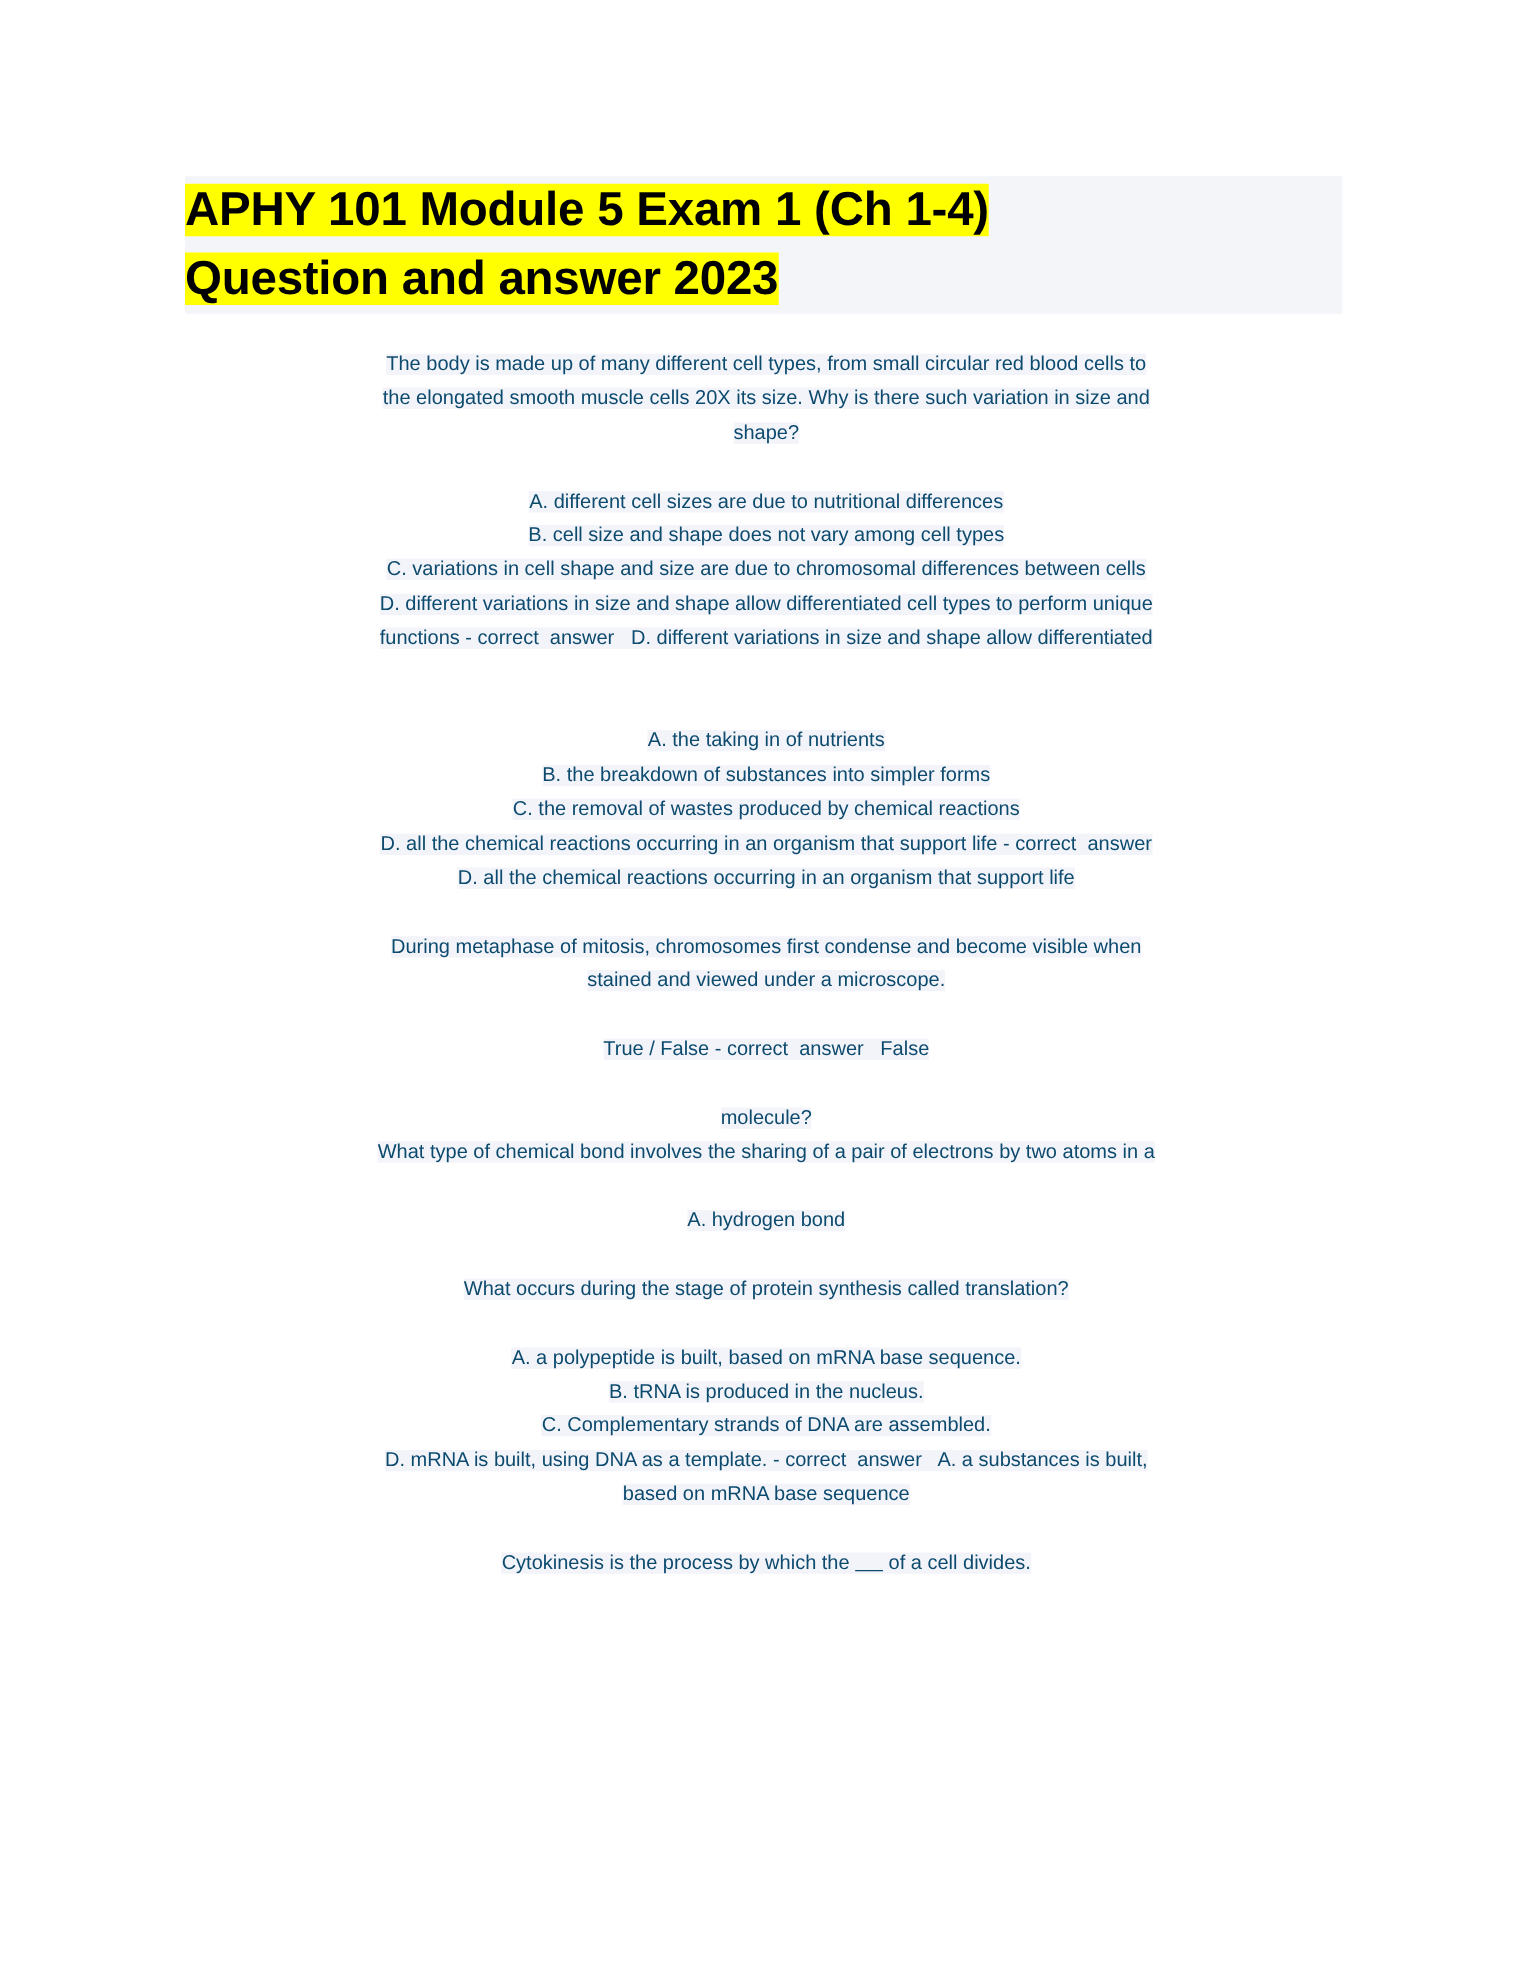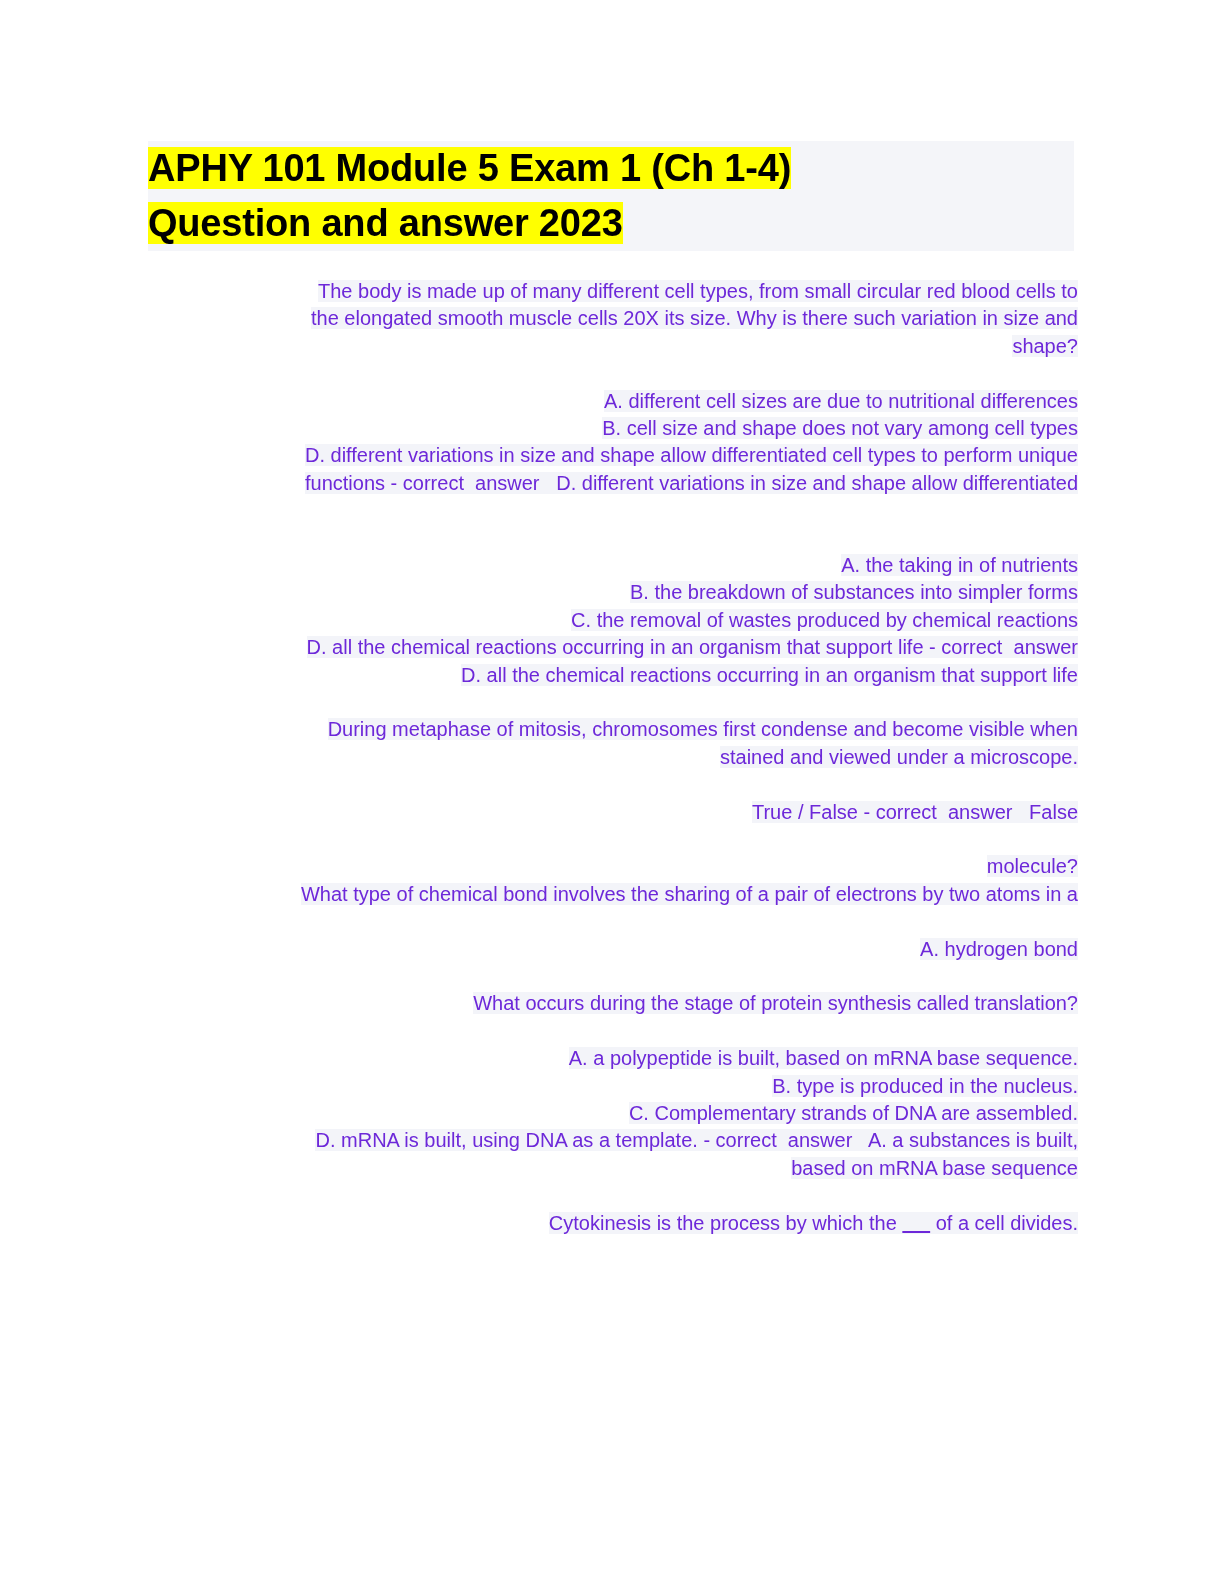--- a/index.html
+++ b/index.html
@@ -48,25 +48,25 @@
   }
 
   
   .body-area {
     position: absolute;
     left: 144px;
     top: 278px;
     width: 930px;
   }
   .para {
-    font-size: 20px;
+    font-size: 16px;
     line-height: 27.4px;
-    color: #6d28d9;
+    color: #0c4a6e;
     margin: 0;
-    text-align: right;
+    text-align: center;
   }
   .para .hl {
     background: #f3f4f9;
     box-decoration-break: clone;
     -webkit-box-decoration-break: clone;
   }
   .spacer {
     height: 27.4px;
   }
   .nowrap-line {
@@ -89,20 +89,21 @@
   <div class="body-area">
       <div class="para">
         <div class="nowrap-line"><span class="hl">The body is made up of many different cell types, from small circular red blood cells to</span></div>
         <div class="nowrap-line"><span class="hl">the elongated smooth muscle cells 20X its size. Why is there such variation in size and</span></div>
         <div class="nowrap-line"><span class="hl">shape?</span></div>
       </div>
       <div class="spacer"></div>
       <div class="para">
         <div class="nowrap-line"><span class="hl">A. different cell sizes are due to nutritional differences</span></div>
         <div class="nowrap-line"><span class="hl">B. cell size and shape does not vary among cell types</span></div>
+        <div class="nowrap-line"><span class="hl">C. variations in cell shape and size are due to chromosomal differences between cells</span></div>
         <div class="nowrap-line"><span class="hl">D. different variations in size and shape allow differentiated cell types to perform unique</span></div>
         <div class="nowrap-line"><span class="hl">functions - correct  answer   D. different variations in size and shape allow differentiated</span></div>
       </div>
       <div class="spacer"></div>
       <div class="spacer"></div>
       <div class="para">
         <div class="nowrap-line"><span class="hl">A. the taking in of nutrients</span></div>
         <div class="nowrap-line"><span class="hl">B. the breakdown of substances into simpler forms</span></div>
         <div class="nowrap-line"><span class="hl">C. the removal of wastes produced by chemical reactions</span></div>
         <div class="nowrap-line"><span class="hl">D. all the chemical reactions occurring in an organism that support life - correct  answer</span></div>
@@ -126,21 +127,21 @@
       <div class="para">
         <div class="nowrap-line"><span class="hl">A. hydrogen bond</span></div>
       </div>
       <div class="spacer"></div>
       <div class="para">
         <div class="nowrap-line"><span class="hl">What occurs during the stage of protein synthesis called translation?</span></div>
       </div>
       <div class="spacer"></div>
       <div class="para">
         <div class="nowrap-line"><span class="hl">A. a polypeptide is built, based on mRNA base sequence.</span></div>
-        <div class="nowrap-line"><span class="hl">B. type is produced in the nucleus.</span></div>
+        <div class="nowrap-line"><span class="hl">B. tRNA is produced in the nucleus.</span></div>
         <div class="nowrap-line"><span class="hl">C. Complementary strands of DNA are assembled.</span></div>
         <div class="nowrap-line"><span class="hl">D. mRNA is built, using DNA as a template. - correct  answer   A. a substances is built,</span></div>
         <div class="nowrap-line"><span class="hl">based on mRNA base sequence</span></div>
       </div>
       <div class="spacer"></div>
       <div class="para">
         <div class="nowrap-line"><span class="hl">Cytokinesis is the process by which the <span class="u">&nbsp;&nbsp;&nbsp;&nbsp;&nbsp;</span> of a cell divides.</span></div>
       </div>
     </div>
 

